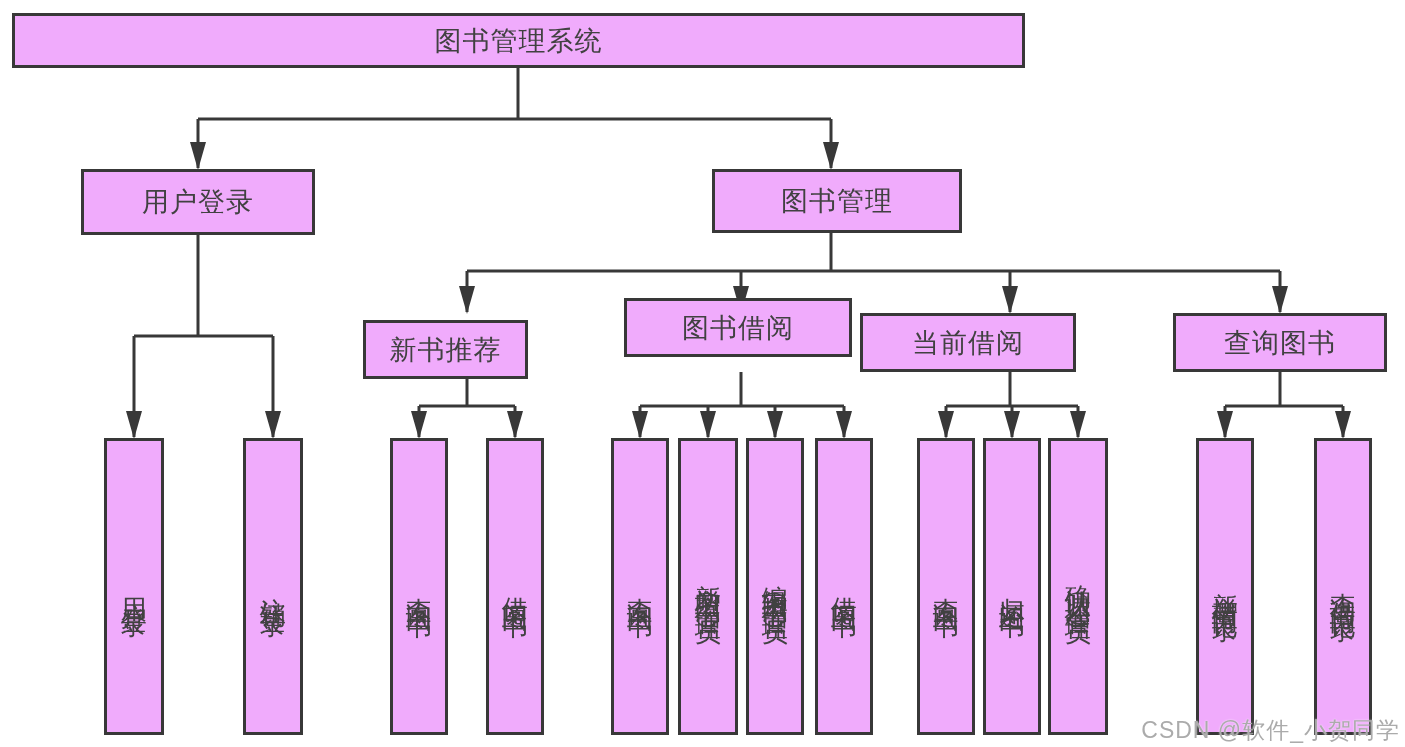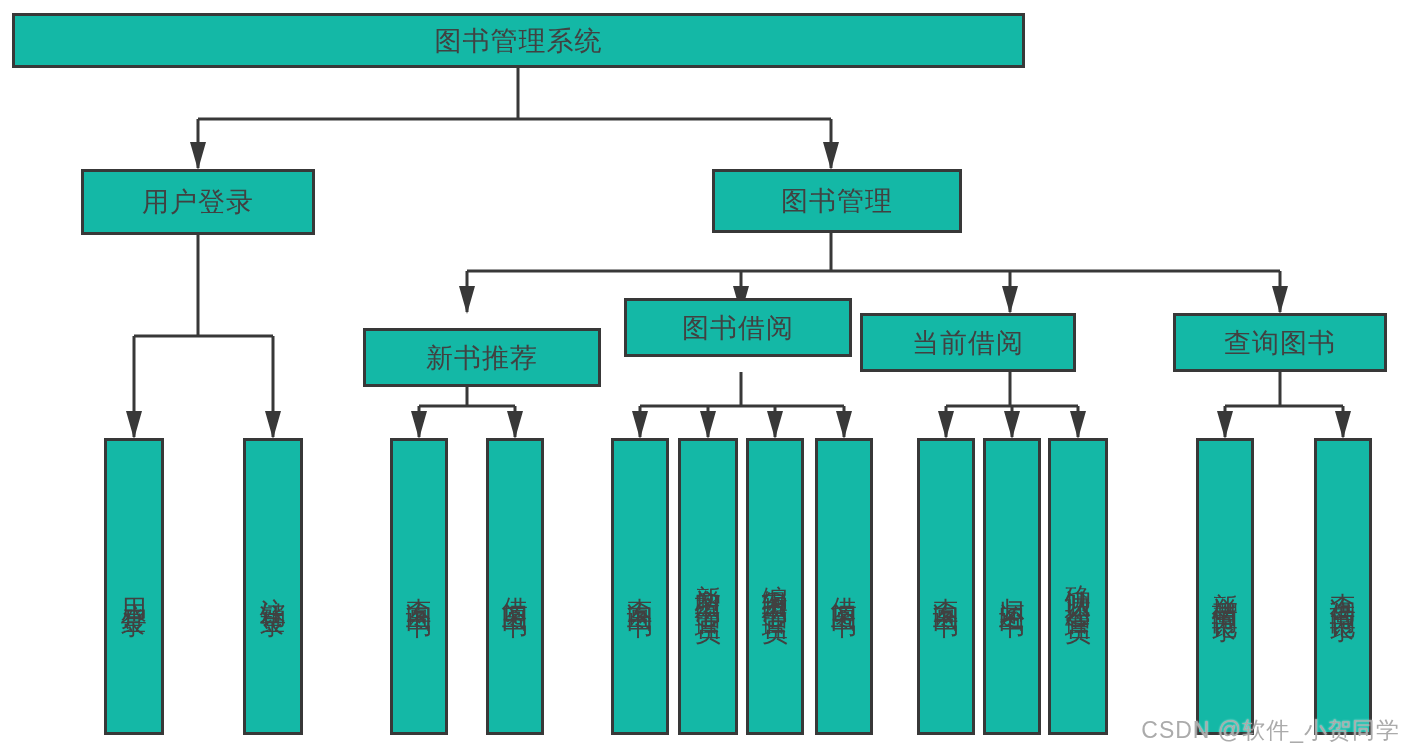--- a/index.html
+++ b/index.html
@@ -7,21 +7,21 @@
     width: 1405px; height: 747px;
     background: #ffffff;
     font-family: "Liberation Sans", sans-serif;
     position: relative;
     overflow: hidden;
   }
   .stage { position: absolute; left: 0; top: 0; width: 1405px; height: 747px; }
   svg.connectors { position: absolute; left: 0; top: 0; z-index: 0; }
   .node {
     position: absolute;
-    background: #14b8a6;
+    background: #f0abfc;
     border: 3px solid #383838;
     display: flex;
     align-items: center;
     justify-content: center;
     color: #414141;
     z-index: 1;
   }
   .node.h span {
     font-size: 27px;
     letter-spacing: 1px;
@@ -87,21 +87,21 @@
     <span>图书管理系统</span>
   </div>
 
   <div class="node h" style="left:81px; top:169px; width:234px; height:66px">
     <span>用户登录</span>
   </div>
   <div class="node h" style="left:712px; top:169px; width:250px; height:64px">
     <span>图书管理</span>
   </div>
 
-  <div class="node h" style="left:363px; top:328px; width:238px; height:59px">
+  <div class="node h" style="left:363px; top:320px; width:165px; height:59px">
     <span>新书推荐</span>
   </div>
   <div class="node h" style="left:624px; top:298px; width:228px; height:59px">
     <span>图书借阅</span>
   </div>
   <div class="node h" style="left:860px; top:313px; width:216px; height:59px">
     <span>当前借阅</span>
   </div>
   <div class="node h" style="left:1173px; top:313px; width:214px; height:59px">
     <span>查询图书</span>

